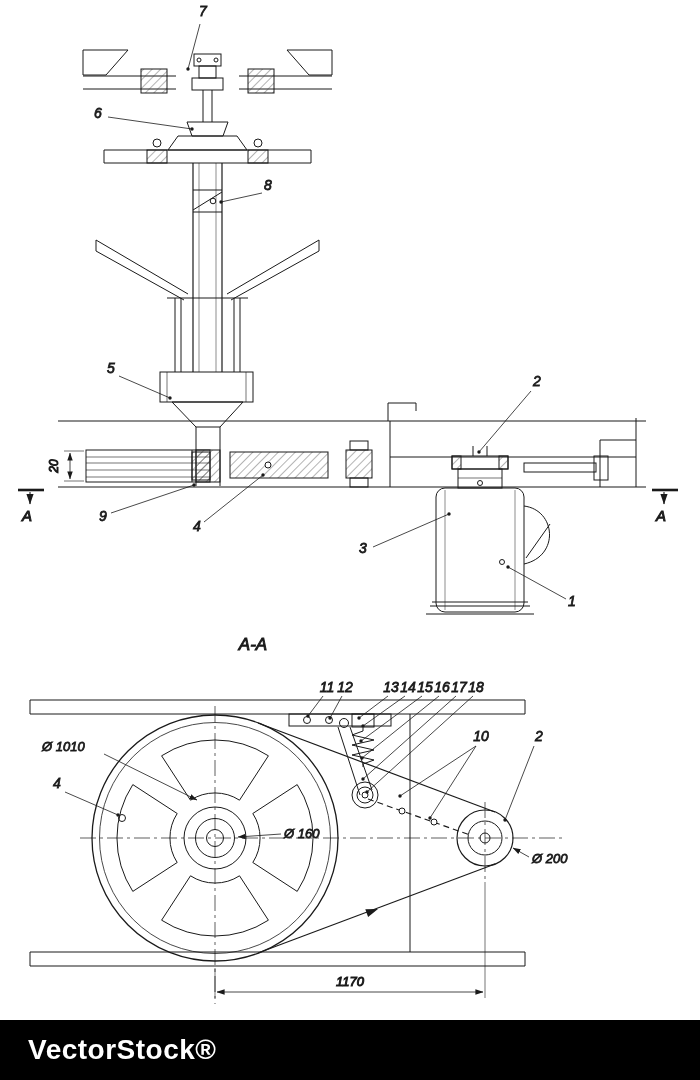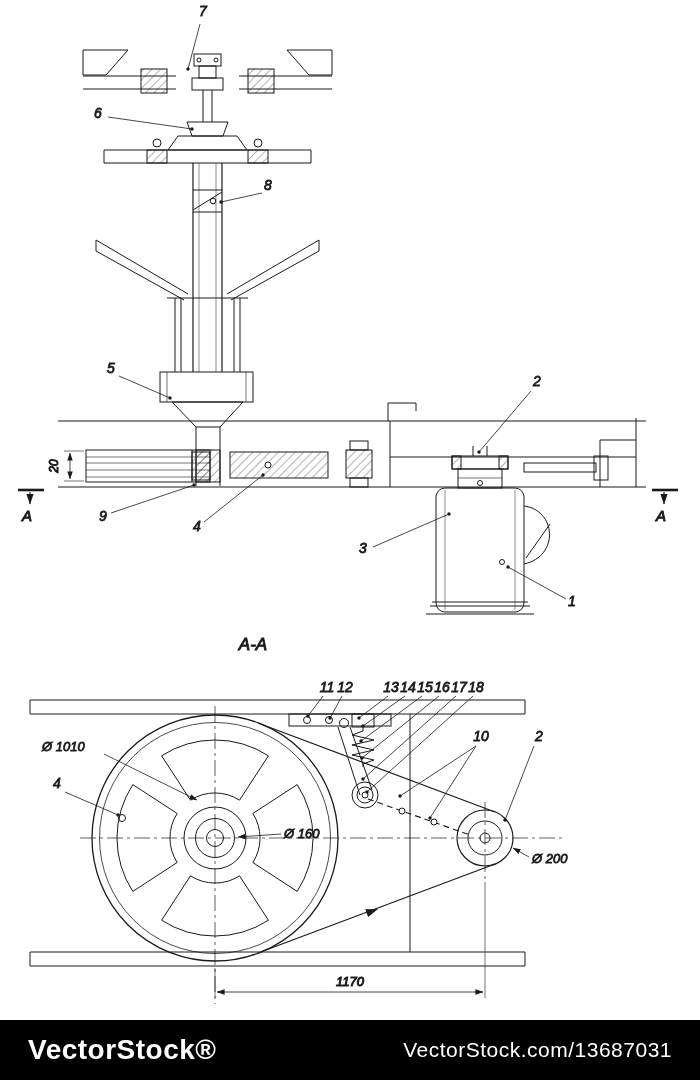--- a/index.html
+++ b/index.html
@@ -303,15 +303,14 @@
       <line x1="485" y1="882" x2="485" y2="998" stroke-width="0.6"></line>
       <line x1="217" y1="992" x2="483" y2="992" stroke-width="0.8" marker-start="url(#arr)" marker-end="url(#arr)"></line>
       <text x="350" y="986" font-size="13" text-anchor="middle">1170</text>
     </g>
   </g>
 </svg>
 </div>
 
 <footer class="footer">
   <span class="brand">VectorStock®</span>
-  <span class="url">VectorStock.com/13687031</span>
 </footer>
 </div>
 
 </body></html>

